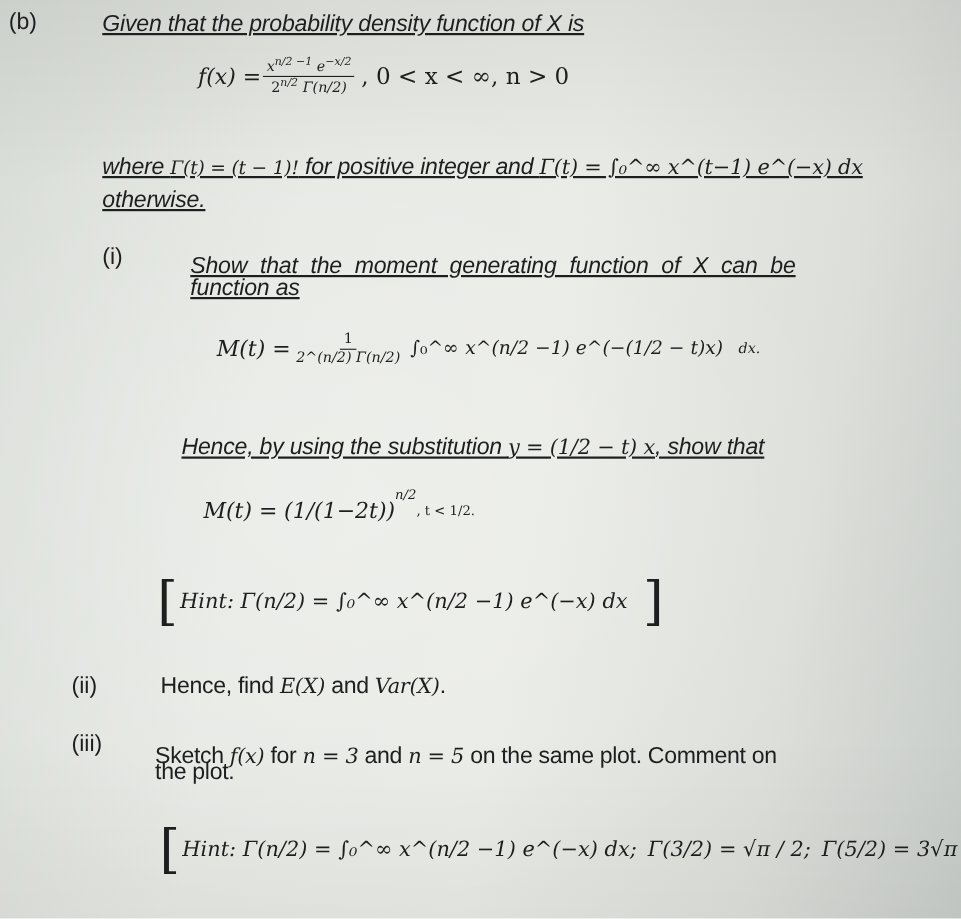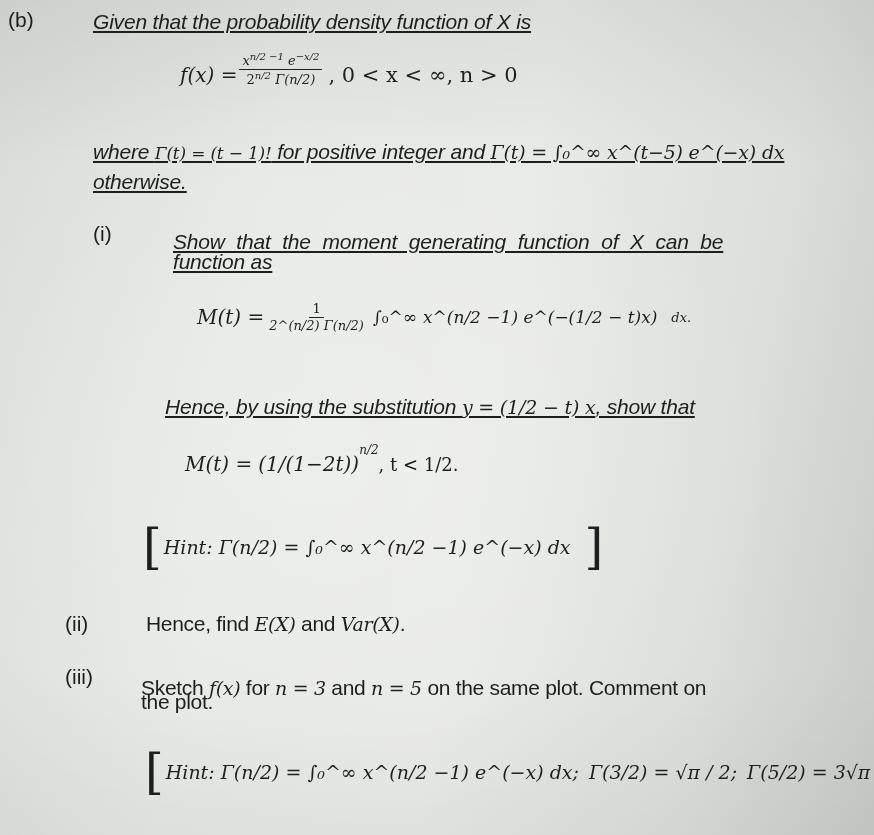--- a/index.html
+++ b/index.html
@@ -32,37 +32,37 @@
   .hint-word { font-family: "DejaVu Serif", serif; font-style: italic; }
 </style>
 </head>
 <body>
 
 <div class="shade"></div>
 
 <div class="abs label" style="left:8px; top:8px;">(b)</div>
 <div class="abs txt" style="left:93px; top:10px;">Given that the probability density function of X is</div>
 
-<div class="abs math" style="left:180px; top:52px; display:flex; align-items:flex-end;">
+<div class="abs math" style="left:180px; top:52px; display:flex; align-items:center;">
   <span>f(x) =</span>
   <span class="frac">
     <span class="num small">
       <span>x</span><sup class="tiny">n/2 −1</sup>
       <span>e</span><sup class="tiny">−x/2</sup>
     </span>
     <span class="den small">
       <span class="m-up">2</span><sup class="tiny">n/2</sup>
       <span>Γ(n/2)</span>
     </span>
   </span>
   <span class="m-up" style="font-size:21px; margin-left:4px;">,   0 &lt; x &lt; ∞, n &gt; 0</span>
 </div>
 
 <div class="abs txt" style="left:93px; top:140px;">
-  <span>where </span><span class="math" style="font-size:17px;">Γ(t) = (t − 1)!</span><span> for positive integer and </span><span class="math" style="font-size:19px;">Γ(t) = ∫₀^∞ x^(t−5) e^(−x) dx</span>
+  <span>where </span><span class="math" style="font-size:17px;">Γ(t) = (t − 1)!</span><span> for positive integer and </span><span class="math" style="font-size:19px;">Γ(t) = ∫₀^∞ x^(t−1) e^(−x) dx</span>
 </div>
 <div class="abs txt" style="left:93px; top:170px;">otherwise.</div>
 
 <div class="abs label" style="left:93px; top:222px;">(i)</div>
 <div class="abs txt" style="left:173px; top:230px; word-spacing:6px;">Show that the moment generating function of X can be</div>
 <div class="abs txt" style="left:173px; top:250px;">function as</div>
 
 <div class="abs math" style="left:197px; top:302px; display:flex; align-items:center;">
   <span>M(t) =</span>
   <span class="frac">
@@ -75,21 +75,21 @@
 </div>
 
 <div class="abs txt" style="left:165px; top:395px;">
   <span>Hence, by using the substitution </span><span class="math" style="font-size:19px;">y = (1/2 − t) x</span><span>, show that</span>
 </div>
 
 <div class="abs math" style="left:185px; top:452px; display:flex; align-items:center;">
   <span>M(t) =</span>
   <span style="margin-left:6px;">(1/(1−2t))</span>
   <sup style="font-size:12px; position:relative; top:-14px;">n/2</sup>
-  <span class="m-up" style="font-size:18px;">,   t &lt; 1/2.</span>
+  <span class="m-up" style="font-size:12px;">,   t &lt; 1/2.</span>
 </div>
 
 <div class="abs math" style="left:143px; top:523px; display:flex; align-items:center;">
   <span class="bracket">[</span>
   <span class="hint-word" style="font-size:19px; margin-left:2px;">Hint:</span>
   <span style="font-size:19px; margin-left:6px;">Γ(n/2) = ∫₀^∞ x^(n/2 −1) e^(−x) dx</span>
   <span class="bracket" style="margin-left:14px;">]</span>
 </div>
 
 <div class="abs label" style="left:65px; top:612px;">(ii)</div>

